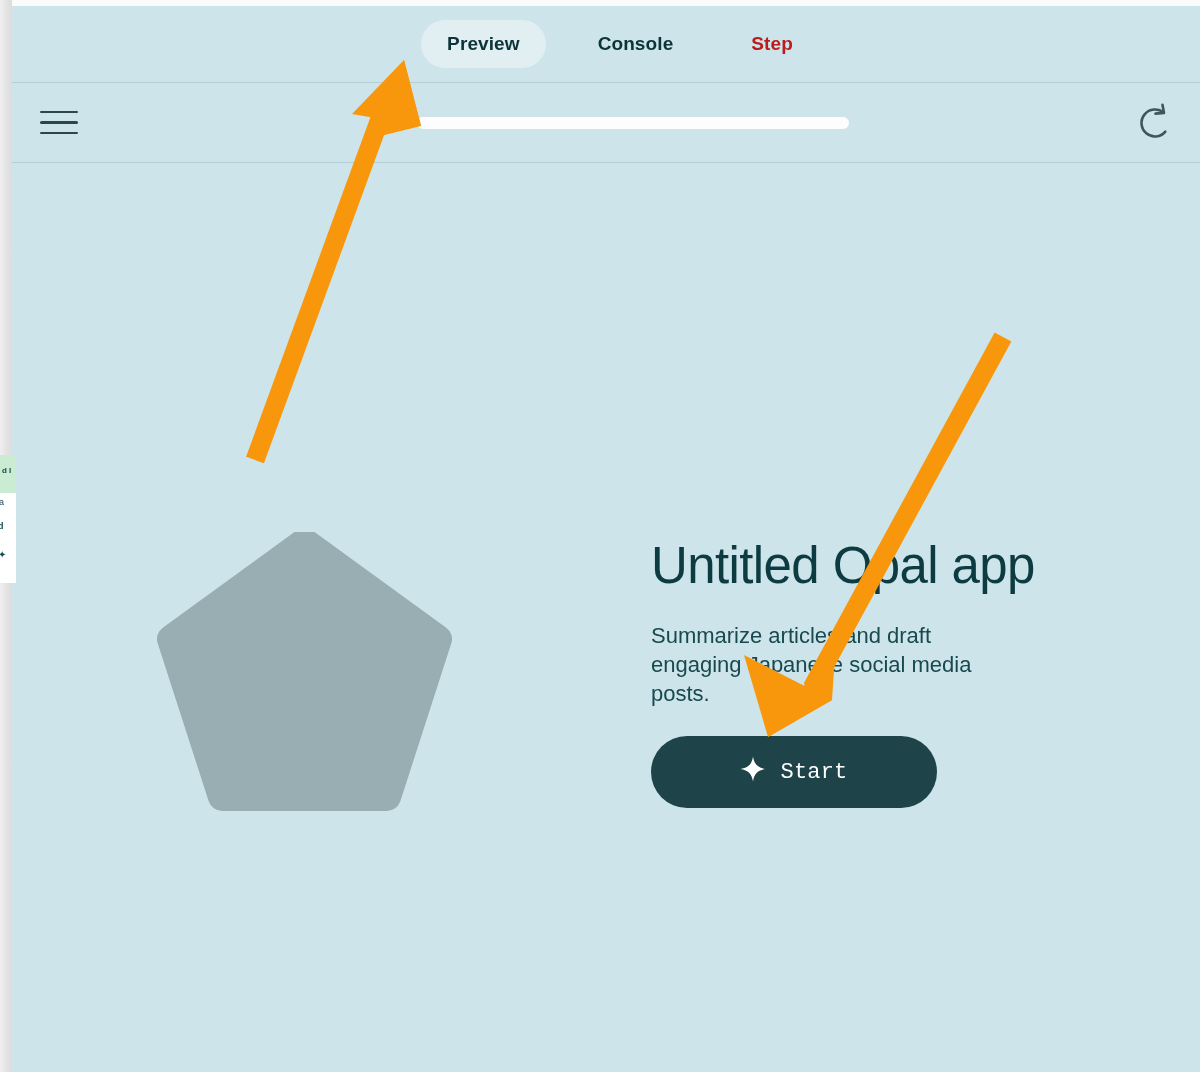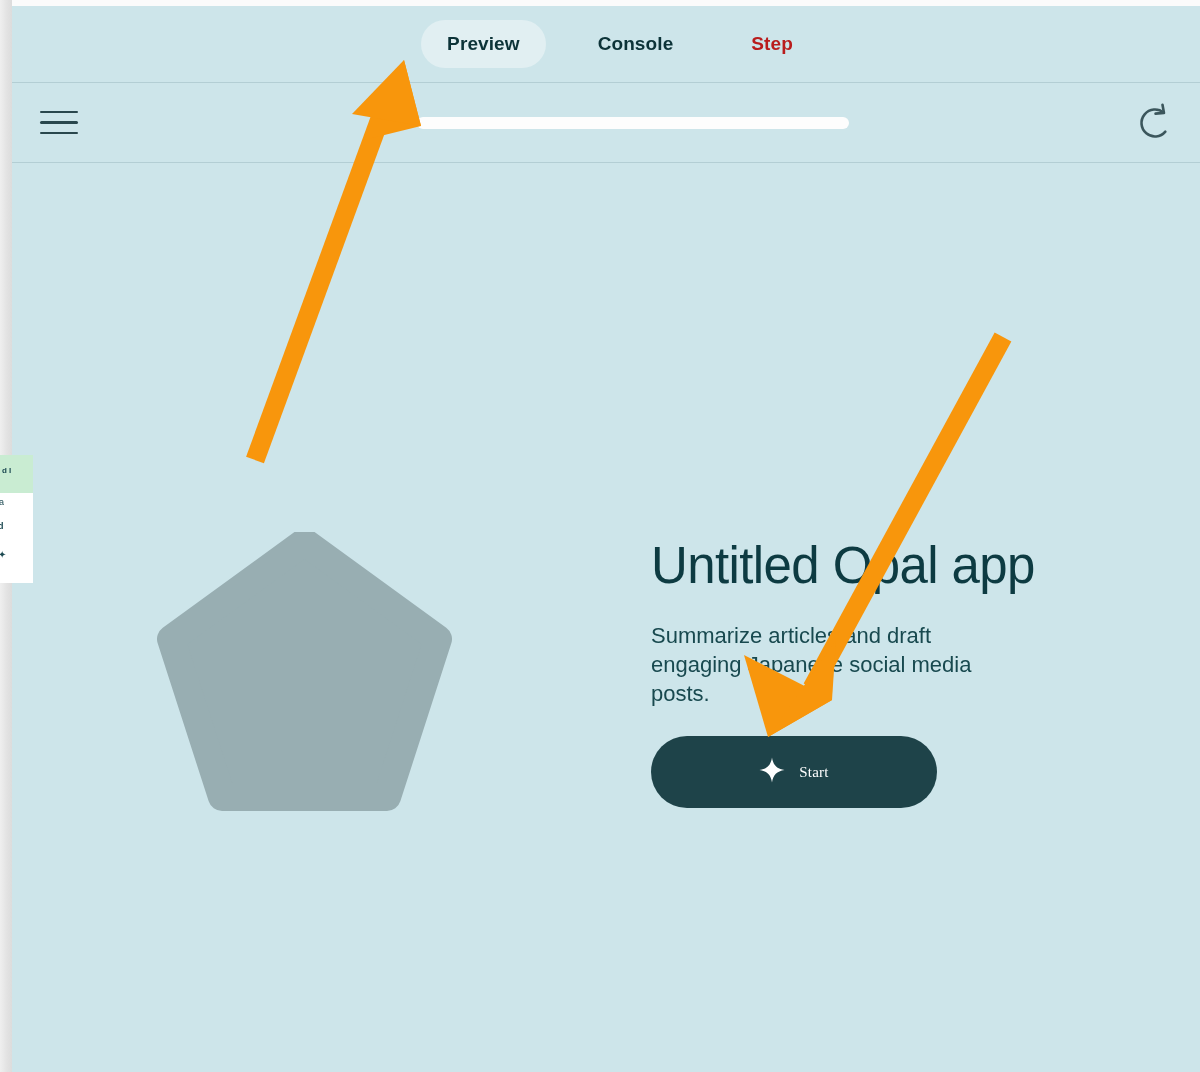--- a/index.html
+++ b/index.html
@@ -159,33 +159,33 @@
     display: inline-flex;
     align-items: center;
     justify-content: center;
     gap: 14px;
     background: #1e4349;
     color: #ffffff;
     border: none;
     border-radius: 40px;
     width: 286px;
     height: 72px;
-    font-size: 15px;
-    font-family: Liberation Serif, serif;
+    font-size: 22px;
+    font-family: Liberation Mono, monospace;
     cursor: pointer;
     letter-spacing: .2px;
   }
   #start-button .sparkle { display: block; }
 
   
   #left-overlay {
     position: absolute;
     left: 0;
     top: 455px;
-    width: 33px;
+    width: 16px;
     height: 128px;
     overflow: hidden;
     font-size: 9px;
     color: #1d4a52;
   }
   #left-overlay .ov-green {
     height: 38px;
     background: #c9ecd2;
     position: relative;
   }

